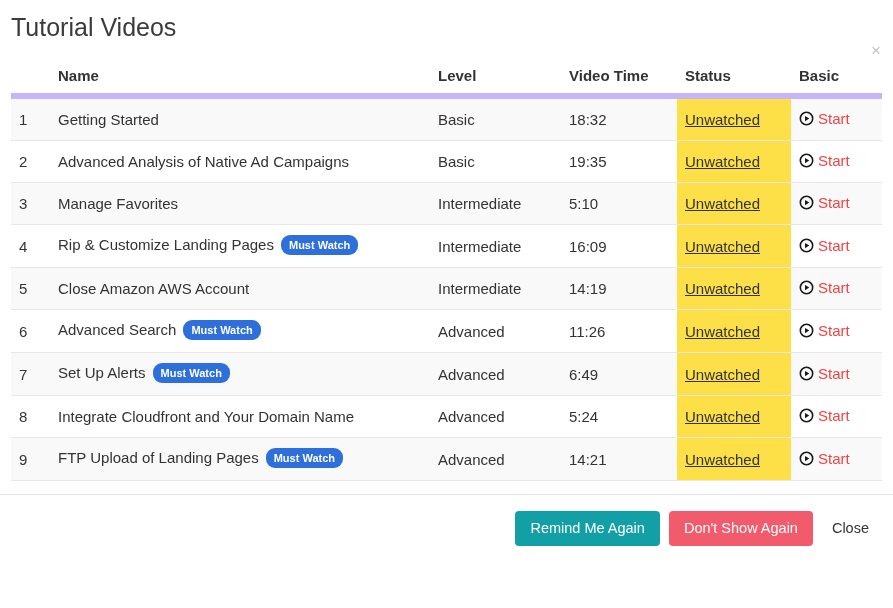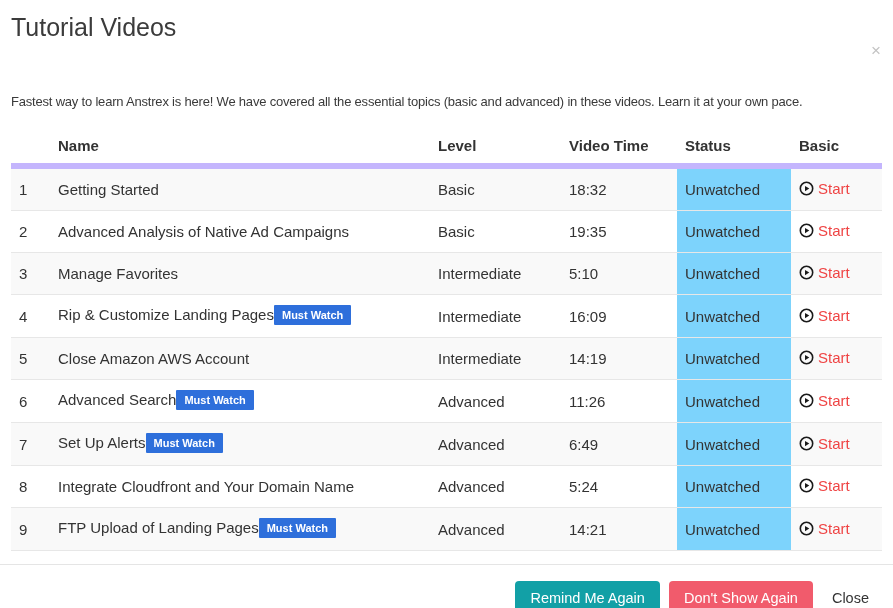--- a/index.html
+++ b/index.html
@@ -72,31 +72,32 @@
   }
   table.videos td {
     padding: 11px 8px;
     border-bottom: 1px solid #e7e7e7;
     vertical-align: middle;
     white-space: nowrap;
     overflow: hidden;
   }
   table.videos tbody tr:nth-child(odd) { background: #f9f9f9; }
   table.videos tbody tr:nth-child(even) { background: #ffffff; }
-  table.videos td.status-cell { background: #7dd3fc; }
+  table.videos td.status-cell { background: #fde047; text-decoration: underline; }
 
   .badge {
     display: inline-block;
     background: #2e6fdb;
     color: #fff;
     font-size: 11px;
     font-weight: 700;
     line-height: 12px;
     padding: 4px 8px;
-    border-radius: 1px;
+    border-radius: 9px;
+    margin-left: 7px;
     position: relative;
     top: -1px;
   }
 
   .start-link {
     color: #ef4444;
     text-decoration: none;
     font-size: 15px;
     display: inline-flex;
     align-items: center;
@@ -127,21 +128,20 @@
   .btn-plain { background: transparent; color: #333; padding: 9px 10px; }
 </style>
 </head>
 <body>
 
 <div class="modal">
 
   <h1 class="modal-title">Tutorial Videos</h1>
   <button class="close-x">×</button>
 
-  <p class="description">Fastest way to learn Anstrex is here! We have covered all the essential topics (basic and advanced) in these videos. Learn it at your own pace.</p>
 
   <table class="videos">
     <colgroup>
       <col class="c-num">
         <col class="c-name">
         <col class="c-level">
         <col class="c-time">
         <col class="c-status">
         <col class="c-action">
     </colgroup>

